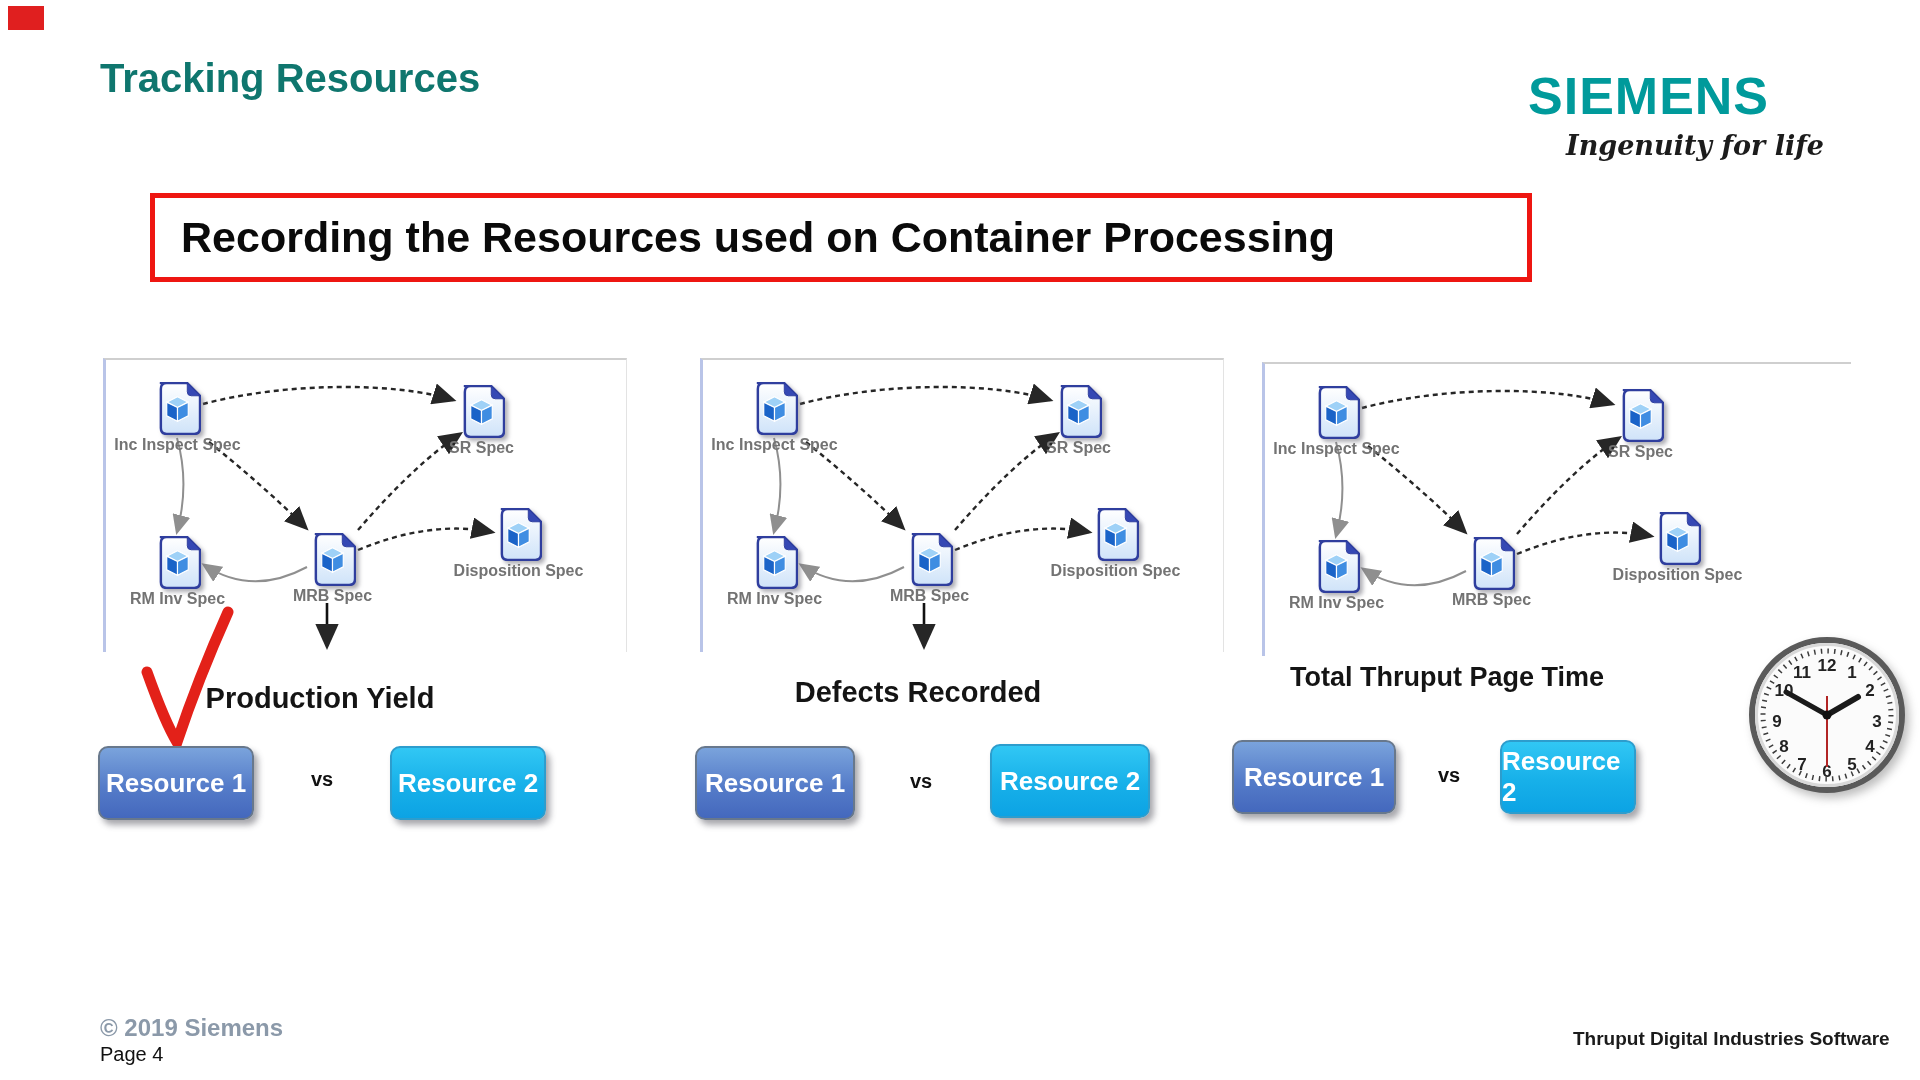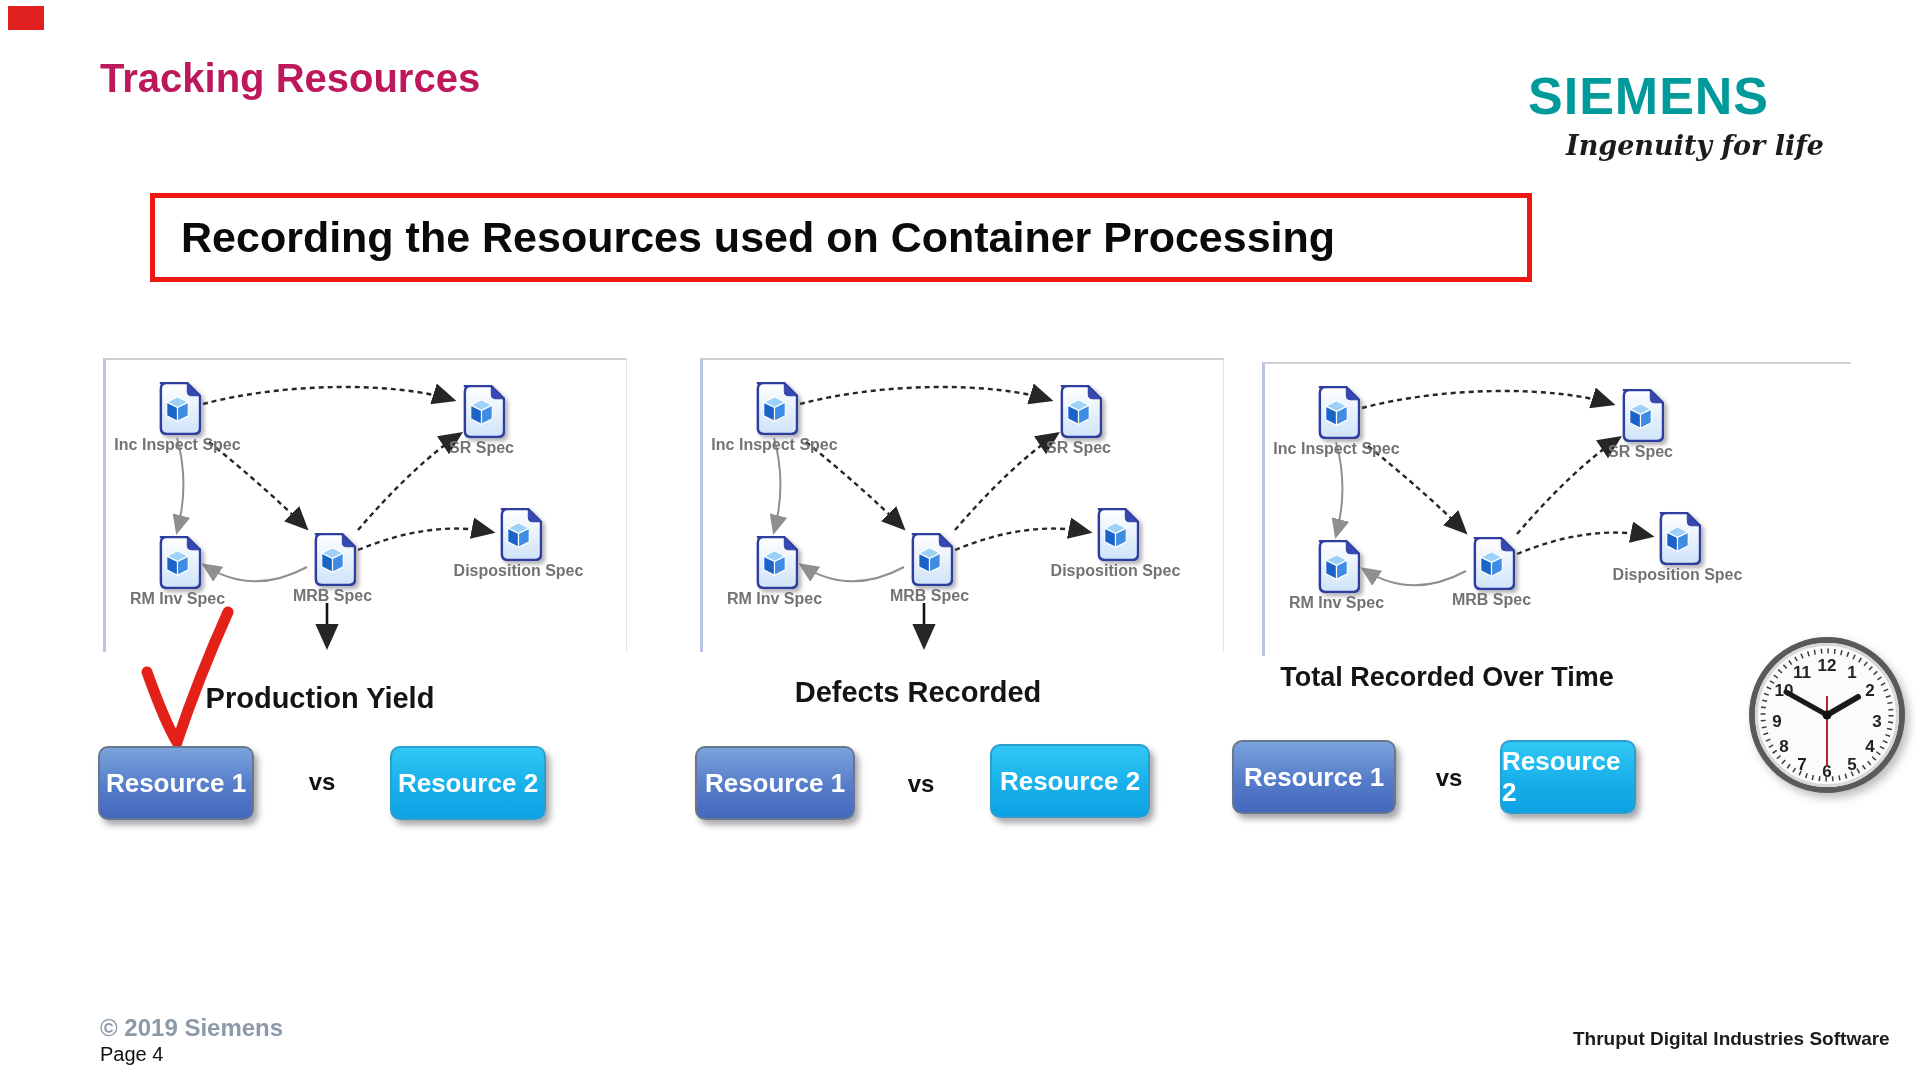--- a/index.html
+++ b/index.html
@@ -1,21 +1,21 @@
 <!DOCTYPE html>
 <html><head>
 <meta charset="utf-8">
 <style>
   html,body{margin:0;padding:0;background:#fff;}
   #slide{position:relative;width:1920px;height:1080px;background:#ffffff;overflow:hidden;
          font-family:"Liberation Sans",sans-serif;}
 
   
   #rec-mark{position:absolute;left:8px;top:6px;width:36px;height:24px;background:#e01f1f;}
-  #page-title{position:absolute;left:100px;top:56px;font-size:40px;font-weight:bold;color:#be185d;}
+  #page-title{position:absolute;left:100px;top:56px;font-size:40px;font-weight:bold;color:#0f766e;}
   #logo{position:absolute;left:1528px;top:70px;width:300px;}
   #logo .brand{font-size:52px;font-weight:bold;color:#009a9b;letter-spacing:1px;line-height:1;}
   #logo .tagline{margin-top:8px;text-align:right;font-family:"DejaVu Serif",serif;font-style:italic;
                  font-size:27px;font-weight:600;color:#1c1c1c;padding-right:4px;}
 
   
   #banner{position:absolute;left:150px;top:193px;width:1382px;height:89px;border:5px solid #ee1611;
           box-sizing:border-box;display:flex;align-items:center;background:#fff;}
   #banner .txt{font-size:43px;font-weight:bold;color:#0a0a0a;padding-left:26px;white-space:nowrap;}
 
@@ -33,21 +33,21 @@
   .caption{position:absolute;transform:translateX(-50%);white-space:nowrap;
            font-weight:800;color:#141414;}
   .cap-lg{font-size:29px;text-align:right;} .cap-md{font-size:27px;}
 
   
   .res-btn{position:absolute;height:74px;border-radius:10px;box-sizing:border-box;
            display:flex;align-items:center;justify-content:center;color:#fff;
            font-size:26px;font-weight:600;box-shadow:4px 5px 6px rgba(60,60,70,.45);}
   .r1{background:linear-gradient(180deg,#7aa3dc 0%,#557cc9 55%,#4468bd 100%);border:2px solid #68788c;}
   .r2{background:linear-gradient(180deg,#31c7f4 0%,#17b0e9 55%,#0ca3e4 100%);border:2px solid #2d9dcd;}
-  .vs{position:absolute;transform:translateX(-50%);font-size:24px;font-weight:800;color:#111;text-align:center;}
+  .vs{position:absolute;transform:translateX(-50%);font-size:20px;font-weight:800;color:#111;text-align:center;}
 
   
   #copyright{position:absolute;left:100px;top:1014px;font-size:24px;font-weight:bold;color:#8b99a9;}
   #pagenum{position:absolute;left:100px;top:1043px;font-size:20px;color:#111;}
   #brandline{position:absolute;left:1573px;top:1028px;font-size:19px;font-weight:700;color:#1b1b1b;}
 
   #checkmark{position:absolute;left:135px;top:600px;}
   #clock{position:absolute;left:1748px;top:636px;filter:drop-shadow(4px 5px 5px rgba(90,90,90,.4));}
 </style>
 </head>
@@ -213,21 +213,21 @@
       <div class="nlabel">Disposition Spec</div>
     </div>
   </div>
 
   <svg id="checkmark" width="100" height="155" viewBox="0 0 100 155">
     <path d="M 12 72 C 22 100 32 126 42 142 C 58 94 76 50 93 12" fill="none" stroke="#e32119" stroke-width="11" stroke-linecap="round"></path>
   </svg>
 
   <div class="caption cap-lg" style="left:320px;top:682px">Production Yield</div>
   <div class="caption cap-lg" style="left:918px;top:676px">Defects Recorded</div>
-  <div class="caption cap-md" style="left:1447px;top:662px">Total Recorded Over Time</div>
+  <div class="caption cap-md" style="left:1447px;top:662px">Total Thruput Page Time</div>
 
   <div class="res-btn r1" style="left:98px;top:746px;width:156px">Resource 1</div>
   <div class="vs" style="left:322px;top:768px">vs</div>
   <div class="res-btn r2" style="left:390px;top:746px;width:156px">Resource 2</div>
 
   <div class="res-btn r1" style="left:695px;top:746px;width:160px">Resource 1</div>
   <div class="vs" style="left:921px;top:770px">vs</div>
   <div class="res-btn r2" style="left:990px;top:744px;width:160px">Resource 2</div>
 
   <div class="res-btn r1" style="left:1232px;top:740px;width:164px">Resource 1</div>

